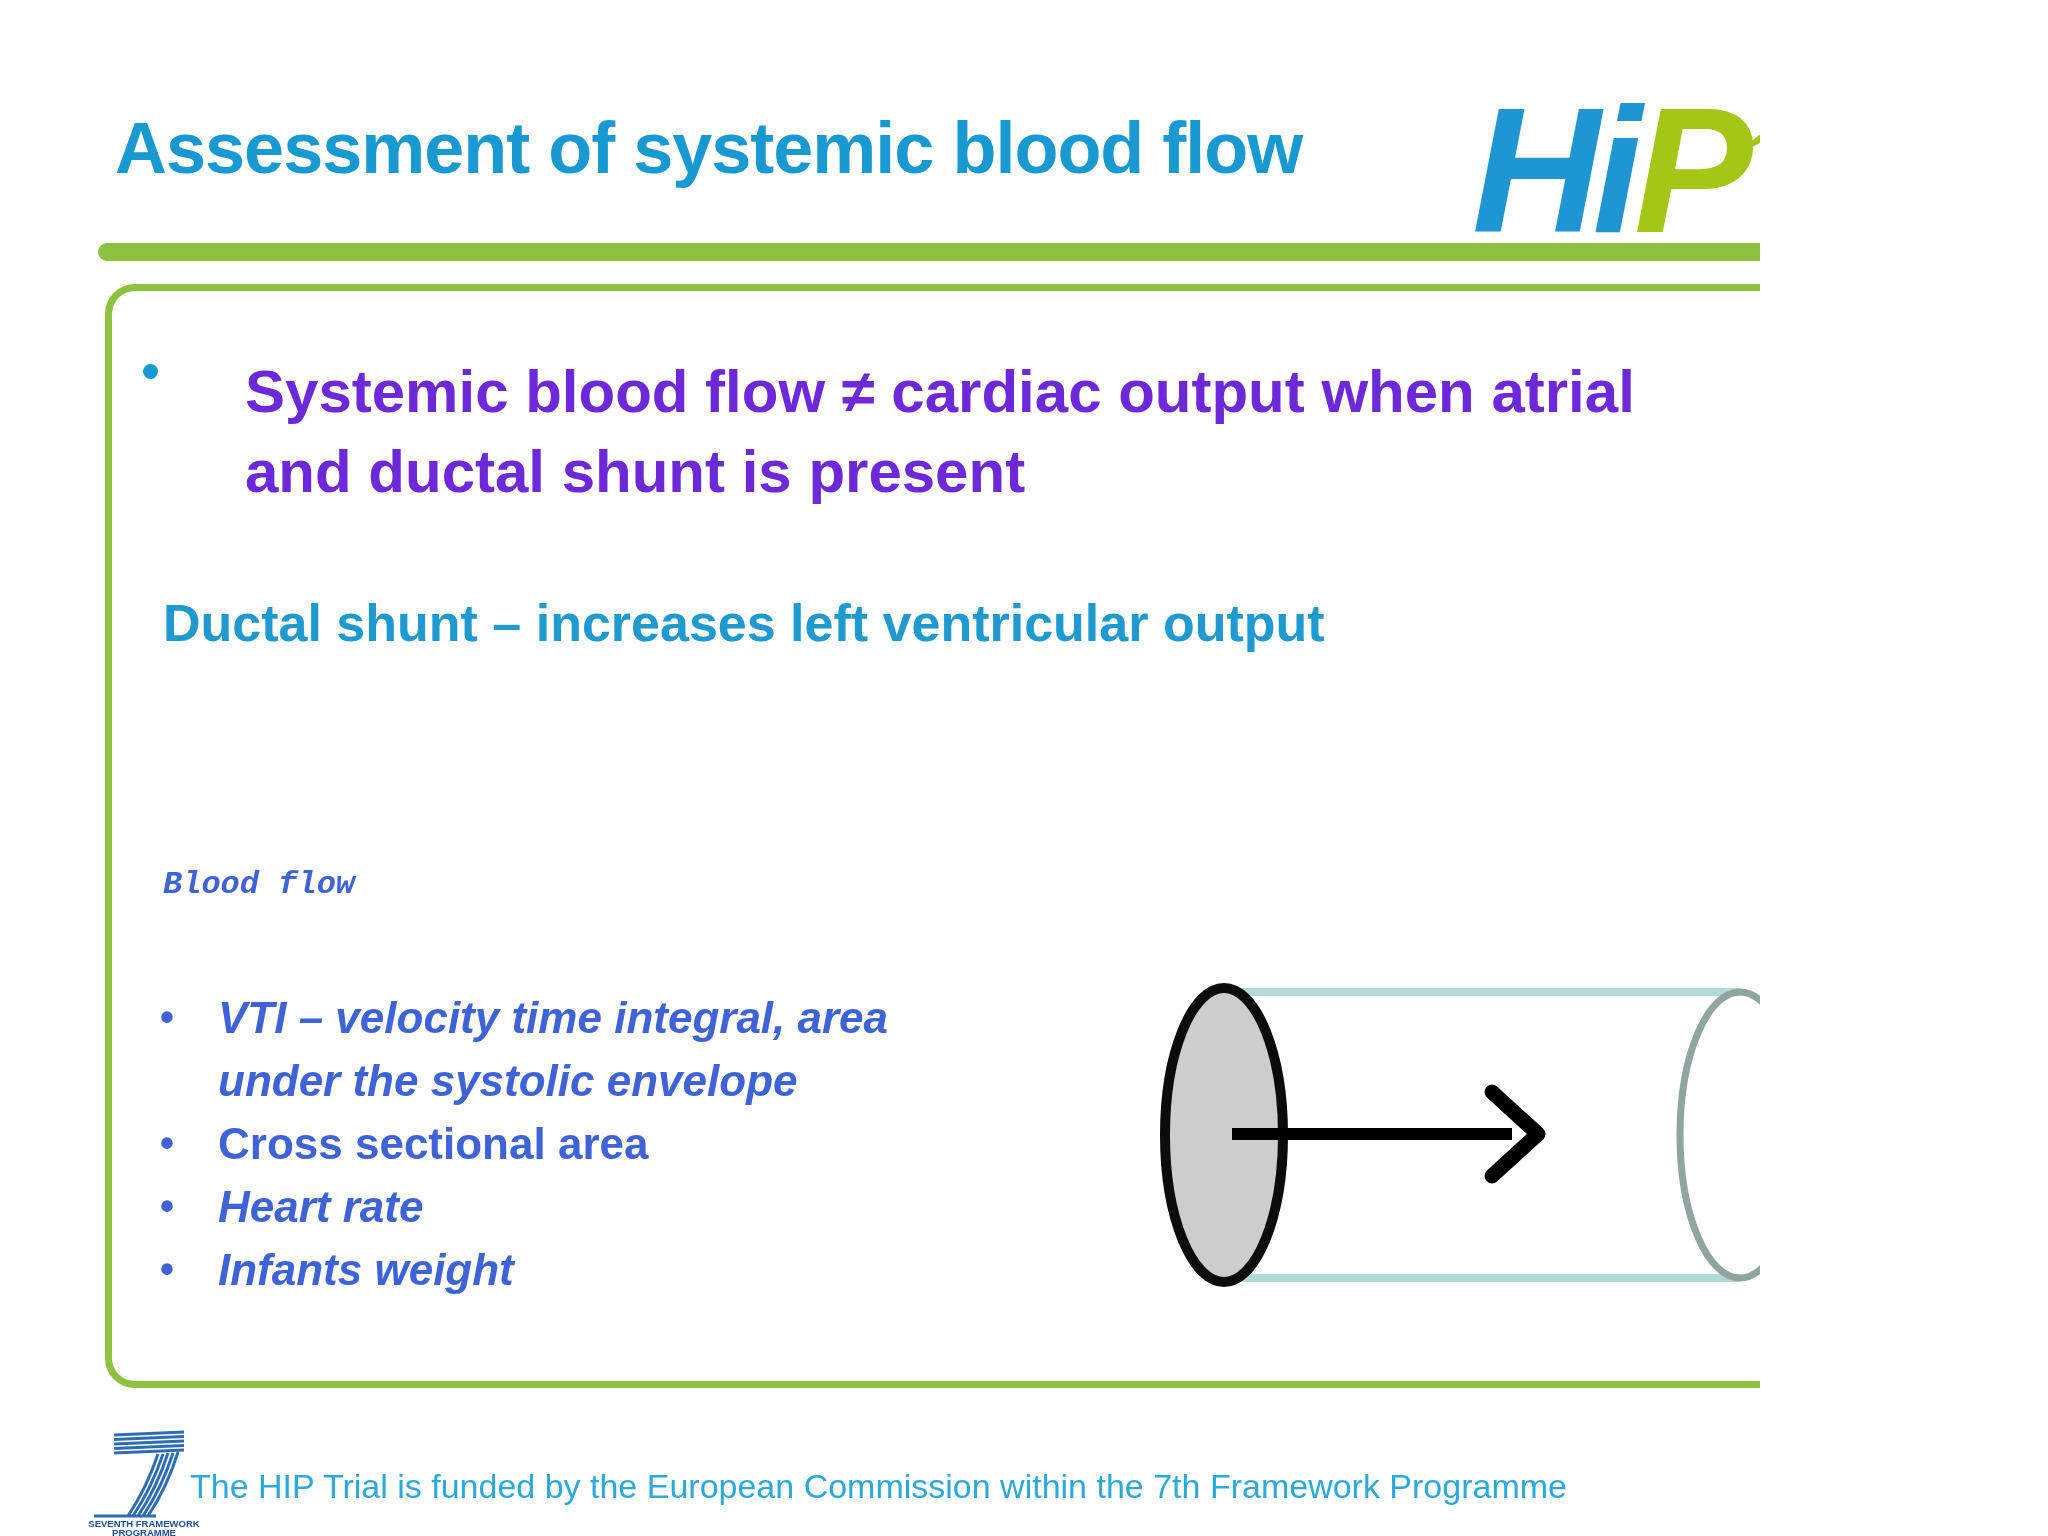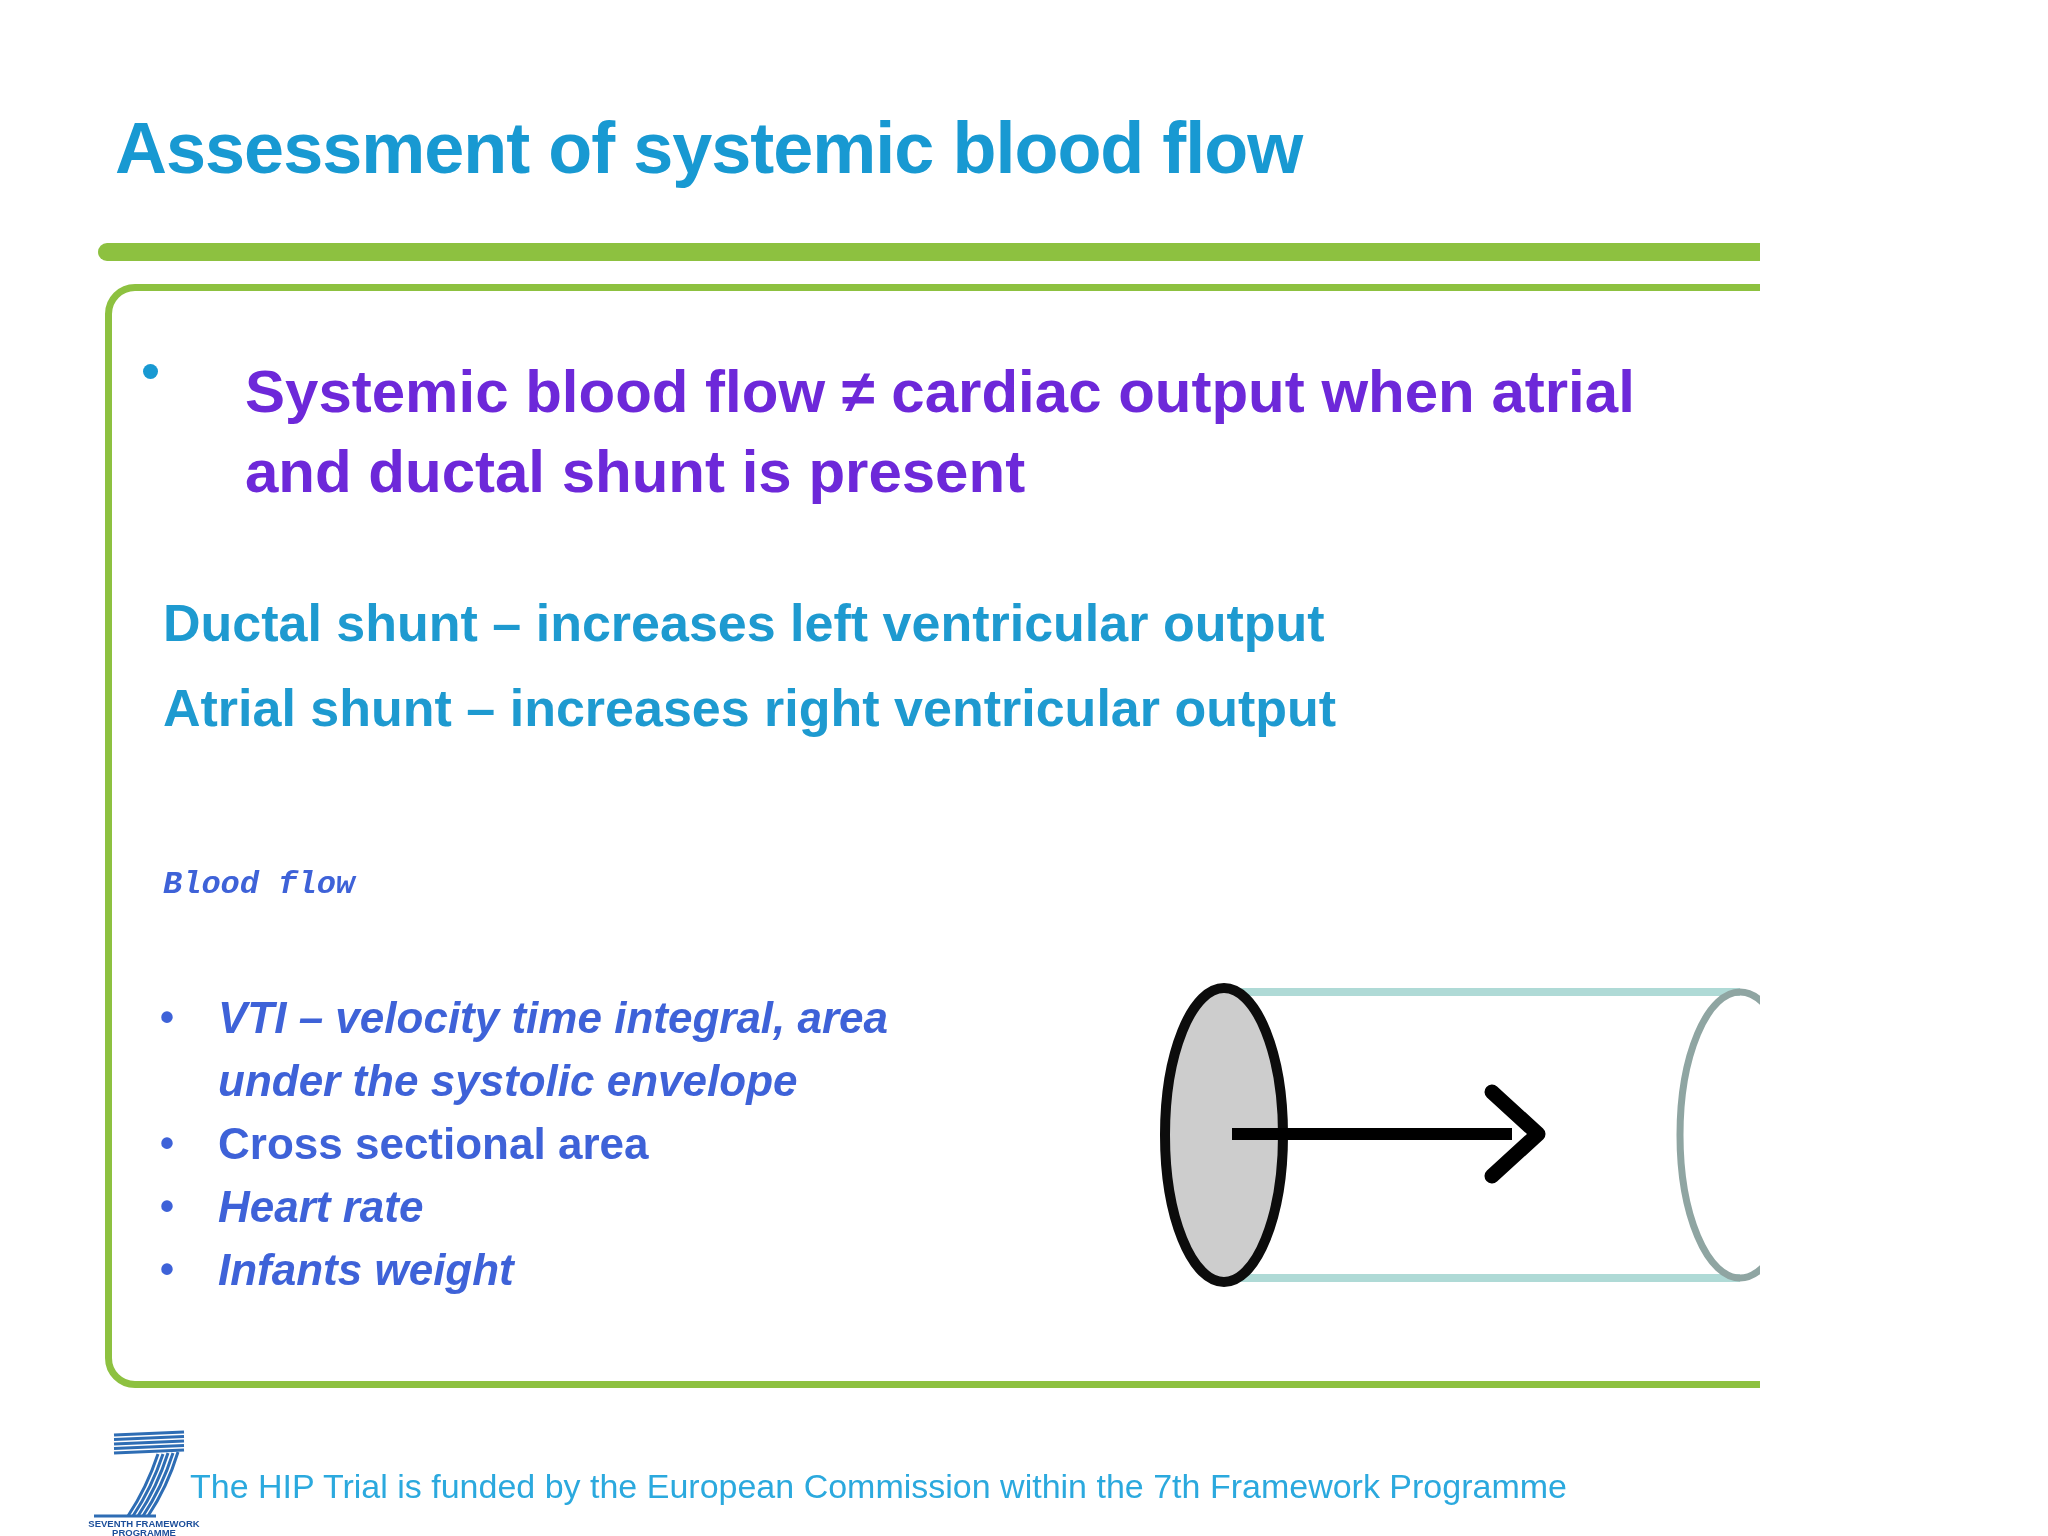--- a/index.html
+++ b/index.html
@@ -60,31 +60,45 @@
     font-size:34px;color:#2BA9DE;white-space:nowrap;
   }
 </style>
 </head>
 <body>
 
 <div class="slide">
 
   <h1 class="page-title">Assessment of systemic blood flow</h1>
 
+  <div class="hip-logo">
+    <div class="hip-text"><span class="hb">H</span><span class="hb">i</span><span class="hg">P</span></div>
+    <svg class="hip-swoosh" width="290" height="165" viewBox="0 0 290 165">
+      <g transform="rotate(-6 145 82)">
+        <path d="M18 108 C 55 78, 115 52, 175 48
+                 C 235 45, 278 66, 277 92
+                 C 276 116, 240 130, 203 123
+                 C 176 118, 160 104, 165 90
+                 C 186 105, 226 108, 245 94
+                 C 258 83, 243 68, 206 64
+                 C 150 58, 70 86, 18 108 Z" fill="#A4C617"></path>
+        <circle cx="96" cy="48" r="33" fill="#2095D3"></circle>
+      </g>
+    </svg>
+  </div>
 
   <div class="divider"></div>
 
   <div class="panel"></div>
 
   <div class="main-dot"></div>
   <div class="main-bullet">Systemic blood flow ≠ cardiac output when atrial
 and ductal shunt is present</div>
 
   <div class="shunt s1">Ductal shunt – increases left ventricular output</div>
-  <div class="shunt s2">Atrial shunt – increases right ventricular output</div>
 
   <div class="flow-heading">Blood flow</div>
 
   <div class="factors">
     <div class="row">
       <span class="b">•</span>
       <span class="t italic">VTI – velocity time integral, area
 under the systolic envelope</span>
     </div>
     <div class="row">

